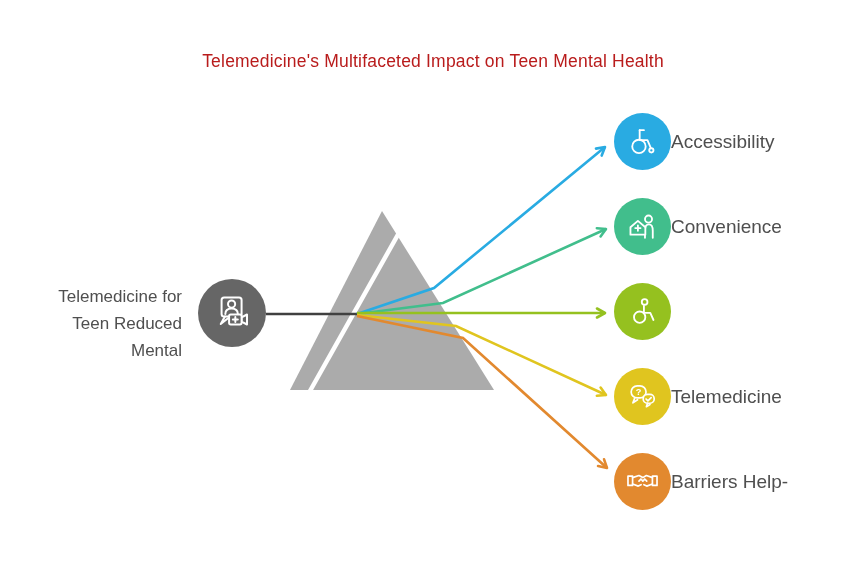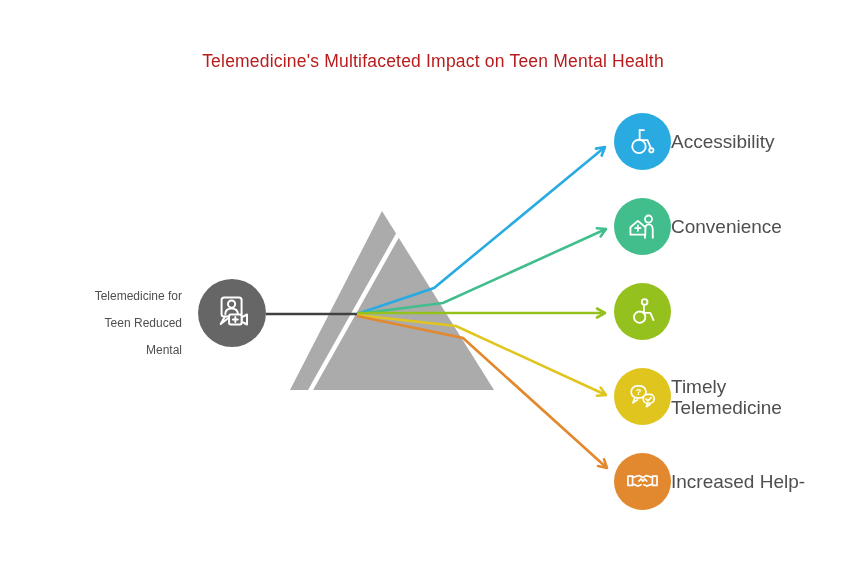--- a/index.html
+++ b/index.html
@@ -6,21 +6,21 @@
   #canvas{
     position:relative;width:866px;height:561px;background:#ffffff;overflow:hidden;
     font-family:"Liberation Sans", sans-serif;color:#4F4F4F;
   }
   .title{
     position:absolute;top:51px;left:0;width:866px;text-align:center;
     font-size:17.5px;letter-spacing:.2px;color:#b91c1c;
   }
   .left-label{
     position:absolute;left:20px;top:283px;width:162px;text-align:right;
-    font-size:12px;line-height:27px;color:#4F4F4F;
+    font-size:17px;line-height:27px;color:#4F4F4F;
   }
   .left-icon{position:absolute;left:198px;top:279px;width:68px;height:68px;}
   #beam-svg{position:absolute;left:0;top:0;}
   .item-row{
     position:absolute;left:614px;display:flex;align-items:center;height:57px;width:252px;
   }
   .item-icon{flex:0 0 57px;width:57px;height:57px;}
   .item-label{
     margin-left:0;font-size:19px;line-height:21px;color:#4F4F4F;
   }
@@ -143,37 +143,36 @@
           <rect x="8" y="9" width="21" height="17" rx="8.5"></rect>
           <path d="M13 26 L10.5 33 L17 28.5"></path>
           <rect x="25" y="21" width="15.5" height="12.5" rx="6" fill="#E0C51F"></rect>
           <path d="M31 33.5 L29.5 38.5 L34.5 35.3"></path>
           <path d="M29 27.5 L31.6 30.1 L36.2 25.5"></path>
         </g>
         <text x="18.5" y="22.5" font-size="13" font-weight="bold" fill="#fff" text-anchor="middle">?</text>
       </svg>
     </svg>
     <div class="item-label">
-      <div>Timely</div>
       <div>Telemedicine</div>
     </div>
   </div>
 
   <div class="item-row" style="top:453px">
     <svg class="item-icon" width="57" height="57">
       <circle cx="28.5" cy="28.5" r="28.5" fill="#E2892F"></circle>
       <svg x="11.5" y="11.5" width="34" height="34" viewBox="0 0 48 48">
         <g fill="none" stroke="#fff" stroke-width="2.4" stroke-linecap="round" stroke-linejoin="round">
           <rect x="3.5" y="16.5" width="6.5" height="13"></rect>
           <rect x="38" y="16.5" width="6.5" height="13"></rect>
           <path d="M10 18.5 L19 15.5 L24.5 18.5 L29.5 15.5 L38 18.5"></path>
           <path d="M10 27.5 L18 30.5 L22 28.5"></path>
           <path d="M38 27.5 L30 30.5 L26 28.5"></path>
           <path d="M19 23.5 L21.8 20.5 L24.5 23.5 L27.2 20.5 L30 23.5"></path>
         </g>
       </svg>
     </svg>
     <div class="item-label">
-      <div>Increased Help-</div>
+      <div>Barriers Help-</div>
     </div>
   </div>
 
 </div>
 
 </body></html>

